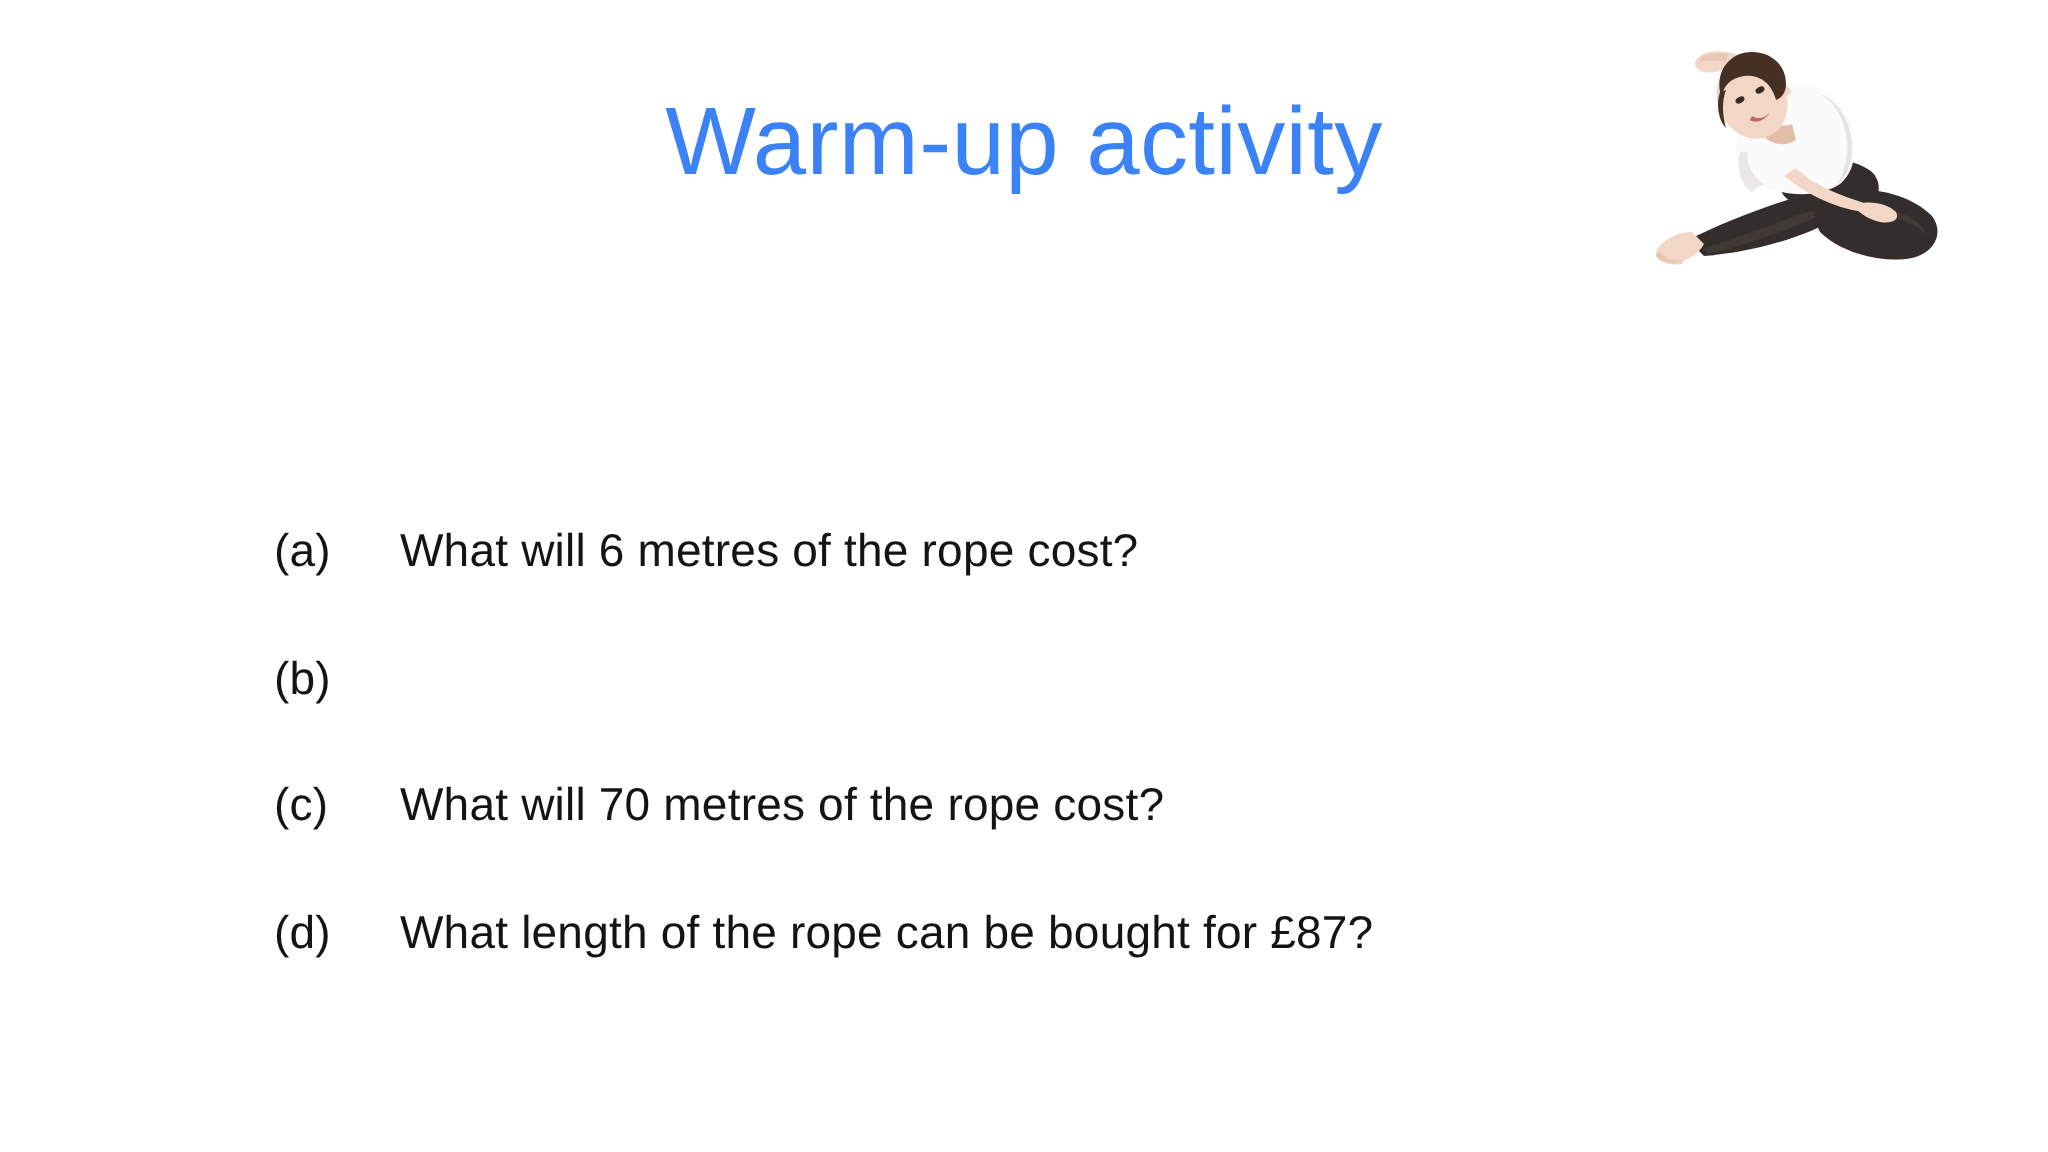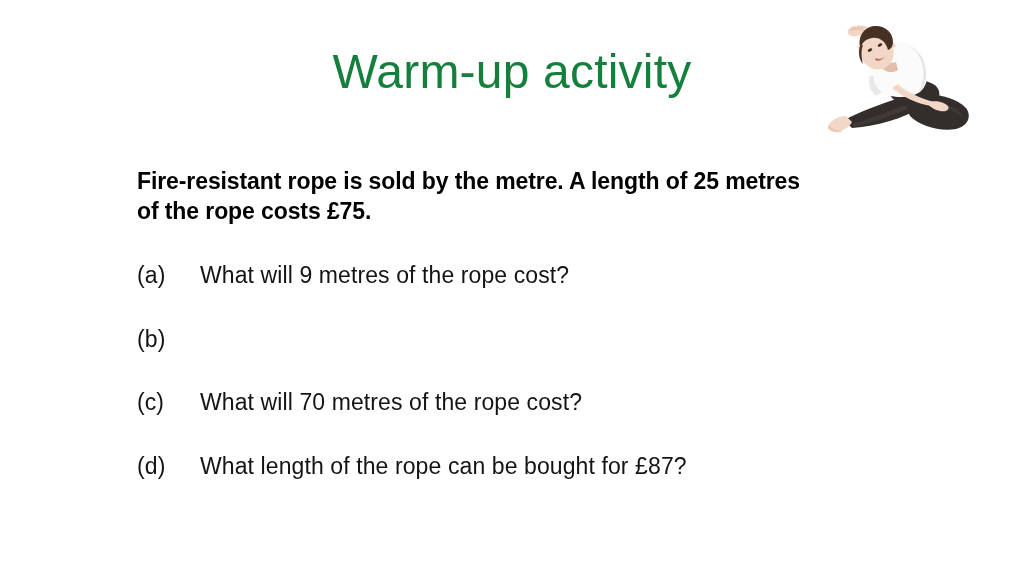--- a/index.html
+++ b/index.html
@@ -24,21 +24,21 @@
   
   .slide-title {
     position: absolute;
     left: 0;
     top: 44px;
     width: 1024px;
     text-align: center;
     font-size: 48px;
     font-weight: 300;
     letter-spacing: 0.2px;
-    color: #15803d;
+    color: #3b82f6;
     line-height: 1.15;
     white-space: nowrap;
   }
 
   
   .body-block {
     position: absolute;
     left: 137px;
     top: 166px;
     width: 700px;
@@ -92,29 +92,26 @@
   }
   .photo svg { display: block; }
 </style>
 </head>
 <body>
 
 <div class="slide">
 
   <div class="slide-title">Warm-up activity</div>
 
-  <div class="body-block">
-    <p class="lead">Fire-resistant rope is sold by the metre. A length of 25 metres of the rope costs £75.</p>
-  </div>
 
   <div class="question-list">
 
     <div class="question-row">
       <span class="q-label">(a)</span>
-      <span class="q-text">What will 9 metres of the rope cost?</span>
+      <span class="q-text">What will 6 metres of the rope cost?</span>
     </div>
 
     <div class="question-row">
       <span class="q-label">(b)</span>
     </div>
 
     <div class="question-row">
       <span class="q-label">(c)</span>
       <span class="q-text">What will 70 metres of the rope cost?</span>
     </div>

